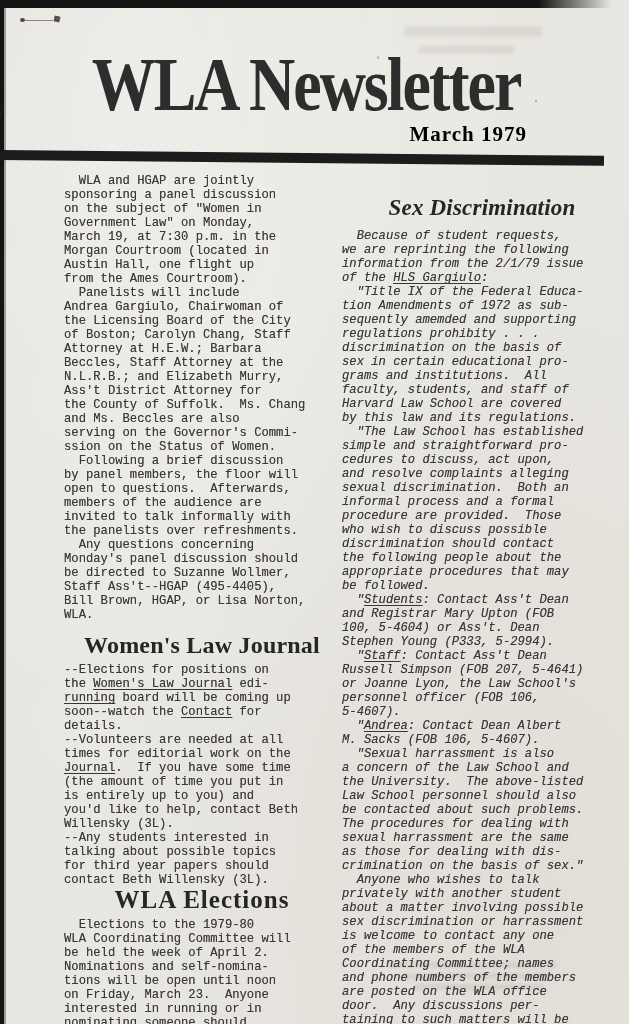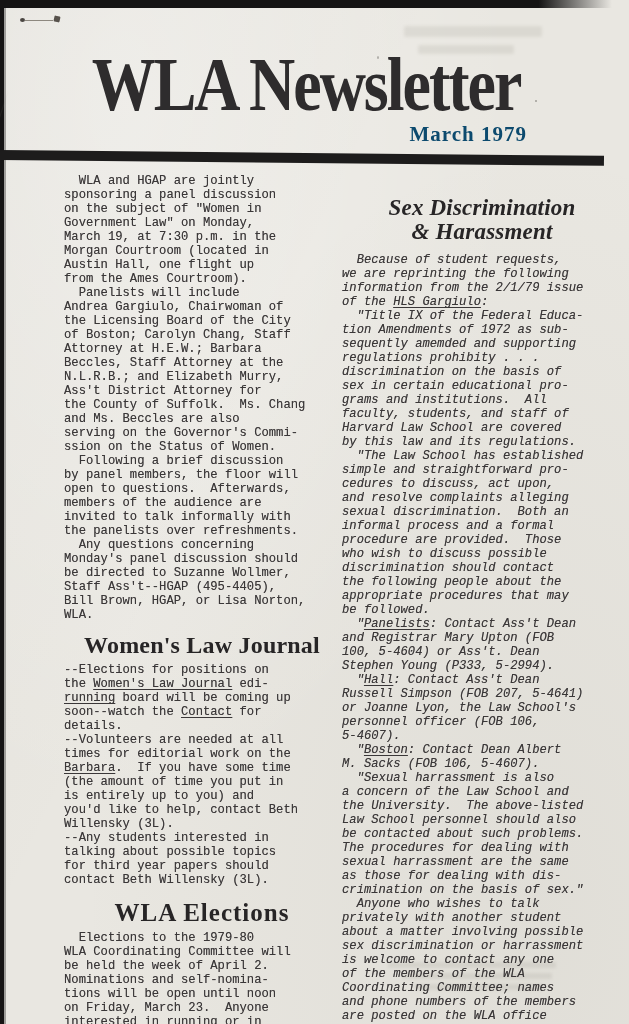--- a/index.html
+++ b/index.html
@@ -42,39 +42,39 @@
   .masthead-title{
     position:absolute;top:42px;left:80px;width:452px;
     font-family:"Liberation Serif","DejaVu Serif",serif;
     font-weight:bold;font-size:64px;letter-spacing:-2px;
     color:#2e2c2d;text-align:center;white-space:nowrap;
     transform:scaleY(1.18);transform-origin:top center;
   }
   .masthead-date{
     position:absolute;top:122px;left:355px;width:172px;
     font-family:"Liberation Serif","DejaVu Serif",serif;
-    font-weight:bold;font-size:21px;color:#0c4a6e;text-align:right;
+    font-weight:bold;font-size:21px;color:#000000;text-align:right;
     letter-spacing:1px;
   }
   .divider-rule{
     position:absolute;top:150px;left:0;width:604px;height:10px;
     background:#1d1c1c;transform:rotate(.55deg);transform-origin:left center;
   }
   
   .col{position:absolute;color:#3a3738;}
   .col-left{top:174px;left:64px;width:276px;}
   .col-right{top:196px;left:342px;width:280px;font-style:italic;}
   .section-heading{
     font-family:"Liberation Serif","DejaVu Serif",serif;
     font-weight:bold;color:#272526;text-align:center;
     margin:0 0 5px 0;line-height:1.05;letter-spacing:.2px;
   }
   .h-size-1{font-size:22px;}
   .h-size-2{font-size:24px;margin-top:11px;}
-  .h-size-3{font-size:25px;margin-top:13px;letter-spacing:1px;text-align:center;}
+  .h-size-3{font-size:25px;letter-spacing:1px;text-align:center;}
   .h-size-r{font-size:23px;margin-bottom:0;}
   .heading-gap{height:9px;}
   .body-text{
     margin:0;font-family:"Liberation Mono","DejaVu Sans Mono",monospace;
     font-size:12.2px;line-height:14px;white-space:pre;
     color:#3a3738;text-shadow:0 0 .4px rgba(58,55,56,.55);
   }
   .body-text .u{text-decoration:underline;text-underline-offset:1.5px;}
   
   .ghost{position:absolute;opacity:.13;filter:blur(1.6px);pointer-events:none;}
@@ -151,21 +151,21 @@
     </section>
     <section>
       <h2 class="section-heading h-size-2">Women's Law Journal</h2>
       <p class="body-text">--Elections for positions on
 the <span class="u">Women's Law Journal</span> edi-
 <span class="u">running</span> board will be coming up
 soon--watch the <span class="u">Contact</span> for
 details.
 --Volunteers are needed at all
 times for editorial work on the
-<span class="u">Barbara</span>.  If you have some time
+<span class="u">Journal</span>.  If you have some time
 (the amount of time you put in
 is entirely up to you) and
 you'd like to help, contact Beth
 Willensky (3L).
 --Any students interested in
 talking about possible topics
 for third year papers should
 contact Beth Willensky (3L).</p>
     </section>
     <section>
@@ -180,21 +180,20 @@
 nominating someone should
 sign up on the nomination list
 on the WLA bulletin board or
 WLA office door.</p>
     </section>
   </div>
 
   <div class="col col-right">
     <section>
       <h2 class="section-heading h-size-r">Sex Discrimination</h2>
-      <h2 class="section-heading h-size-r">&amp; Harassment</h2>
       <div class="heading-gap"></div>
       <p class="body-text">  Because of student requests,
 we are reprinting the following
 information from the 2/1/79 issue
 of the <span class="u">HLS Gargiulo</span>:
   "Title IX of the Federal Educa-
 tion Amendments of 1972 as sub-
 sequently amemded and supporting
 regulations prohibity . . .
 discrimination on the basis of
@@ -208,30 +207,30 @@
 cedures to discuss, act upon,
 and resolve complaints alleging
 sexual discrimination.  Both an
 informal process and a formal
 procedure are provided.  Those
 who wish to discuss possible
 discrimination should contact
 the following people about the
 appropriate procedures that may
 be followed.
-  "<span class="u">Panelists</span>: Contact Ass't Dean
+  "<span class="u">Students</span>: Contact Ass't Dean
 and Registrar Mary Upton (FOB
 100, 5-4604) or Ass't. Dean
 Stephen Young (P333, 5-2994).
-  "<span class="u">Hall</span>: Contact Ass't Dean
+  "<span class="u">Staff</span>: Contact Ass't Dean
 Russell Simpson (FOB 207, 5-4641)
 or Joanne Lyon, the Law School's
 personnel officer (FOB 106,
 5-4607).
-  "<span class="u">Boston</span>: Contact Dean Albert
+  "<span class="u">Andrea</span>: Contact Dean Albert
 M. Sacks (FOB 106, 5-4607).
   "Sexual harrassment is also
 a concern of the Law School and
 the University.  The above-listed
 Law School personnel should also
 be contacted about such problems.
 The procedures for dealing with
 sexual harrassment are the same
 as those for dealing with dis-
 crimination on the basis of sex."

